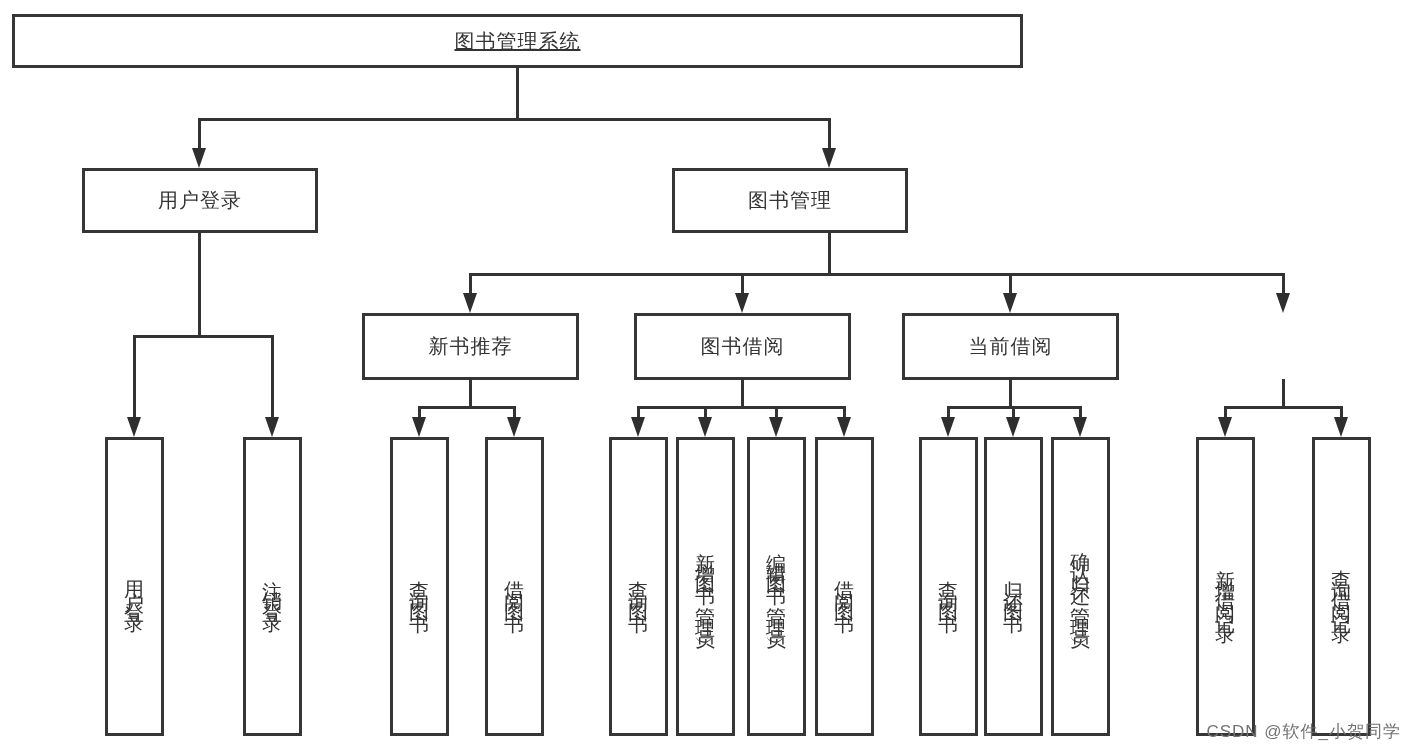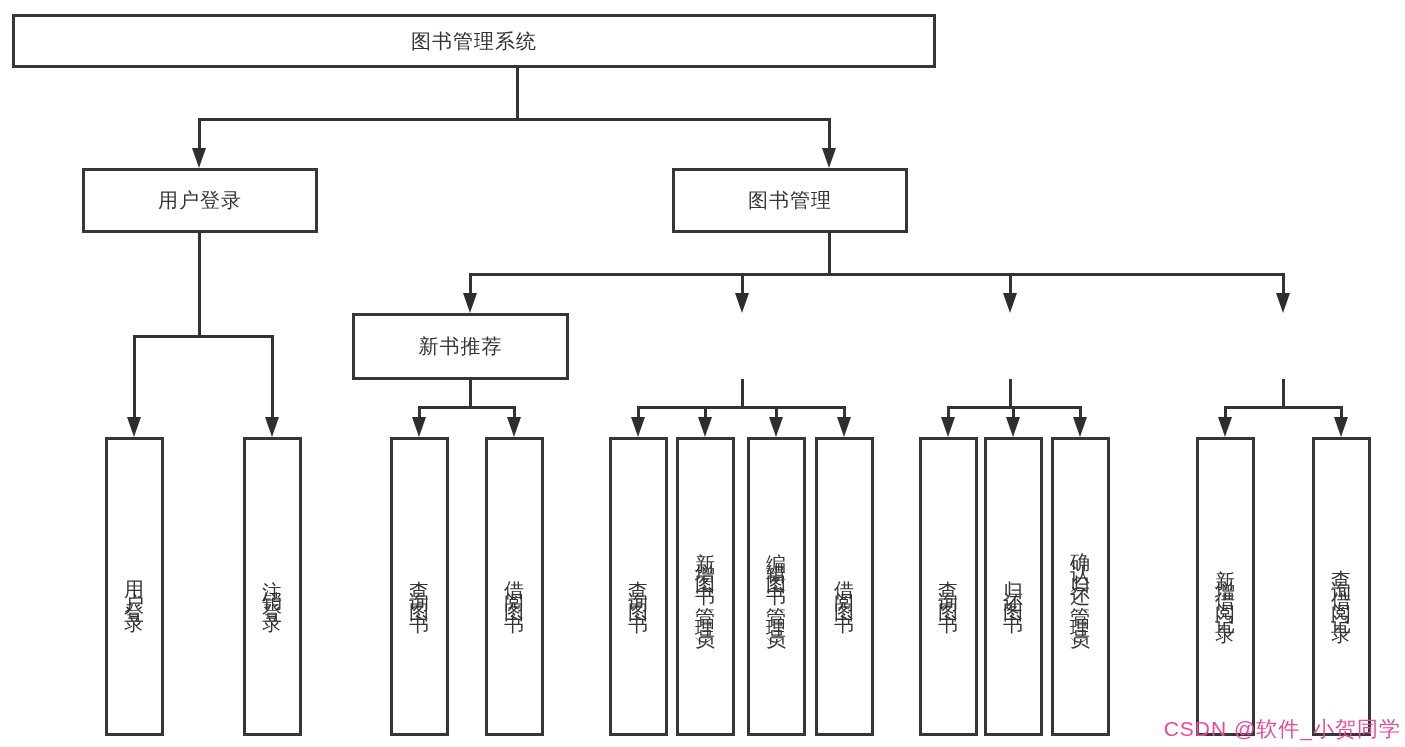--- a/index.html
+++ b/index.html
@@ -6,53 +6,55 @@
   .stage{
     position:relative;width:1405px;height:747px;background:#ffffff;
     font-family:"Liberation Sans","DejaVu Sans",sans-serif;color:#333333;
     overflow:hidden;
   }
   .box{
     position:absolute;background:#ffffff;border:3px solid #363636;
     box-sizing:border-box;display:flex;align-items:center;justify-content:center;
     font-size:20px;color:#333333;letter-spacing:1px;
   }
-  .lvl1{left:12px;top:14px;width:924px;height:54px;}
+  .lvl1{left:12px;top:14px;width:1011px;height:54px;text-decoration:underline;}
   .lvl2{top:168px;width:236px;height:65px;}
   .lvl3{top:313px;width:217px;height:67px;}
   .leaf{top:437px;width:59px;height:299px;}
   .vtext{
     writing-mode:vertical-rl;text-orientation:mixed;
     letter-spacing:11px;font-size:20px;line-height:1;
     white-space:nowrap;
   }
   .vl{position:absolute;width:3px;background:#333333;}
   .hl{position:absolute;height:3px;background:#333333;}
   .ah{
     position:absolute;width:0;height:0;
     border-left:7px solid transparent;border-right:7px solid transparent;
     border-top:20px solid #2e2e2e;
   }
   .watermark{
     position:absolute;right:4px;bottom:4px;z-index:5;
-    font-size:21px;color:#ec4899;letter-spacing:1px;
+    font-size:17px;color:#737373;letter-spacing:1px;
     font-family:"Liberation Sans","DejaVu Sans",sans-serif;
   }
 </style>
 </head>
 <body>
 
 <div class="stage" id="stage">
 
   <div class="box lvl1">图书管理系统</div>
 
   <div class="box lvl2" style="left:82px;">用户登录</div>
   <div class="box lvl2" style="left:672px;">图书管理</div>
 
-  <div class="box lvl3" style="left:352px;">新书推荐</div>
+  <div class="box lvl3" style="left:362px;">新书推荐</div>
+  <div class="box lvl3" style="left:634px;">图书借阅</div>
+  <div class="box lvl3" style="left:902px;">当前借阅</div>
 
   <div class="box leaf" style="left:105px;">
     <span class="vtext">用户登录</span>
   </div>
   <div class="box leaf" style="left:243px;">
     <span class="vtext">注销登录</span>
   </div>
 
   <div class="box leaf" style="left:390px;">
     <span class="vtext">查询图书</span>

